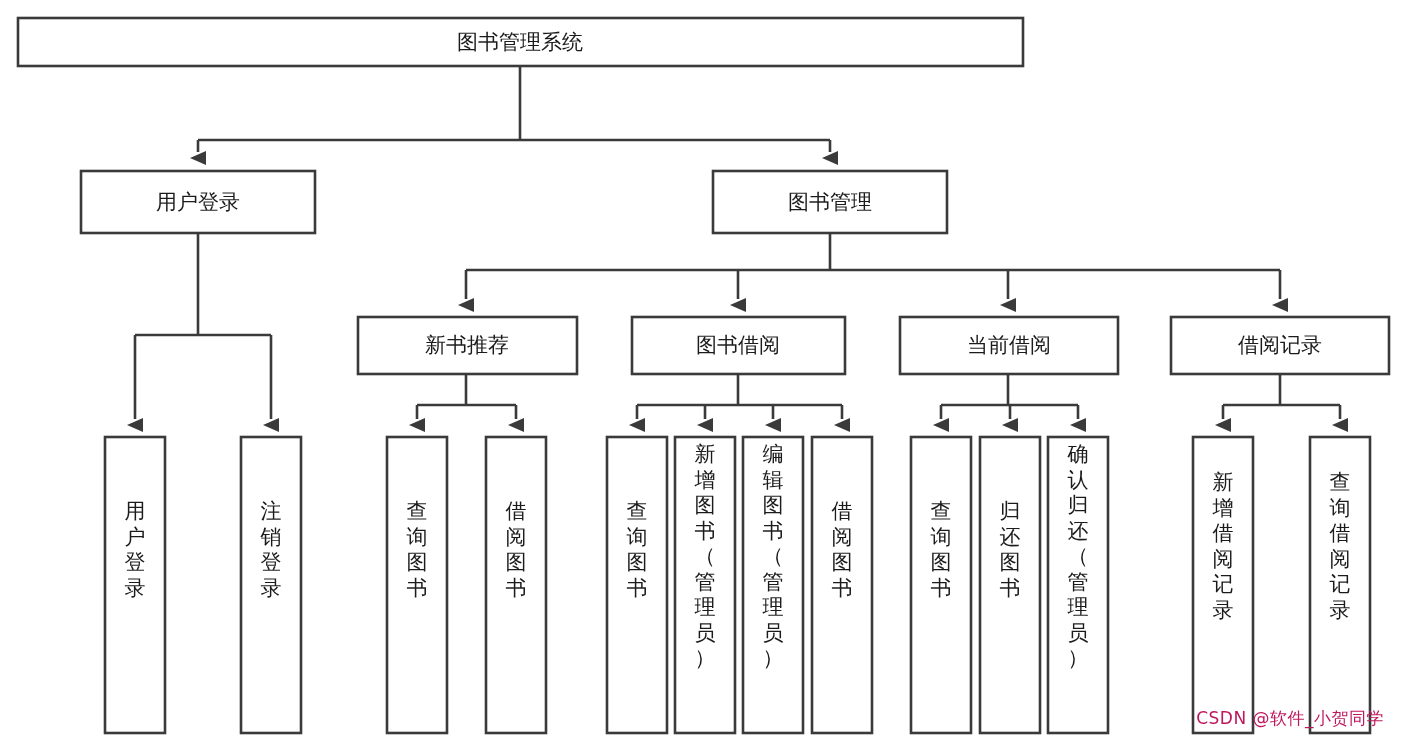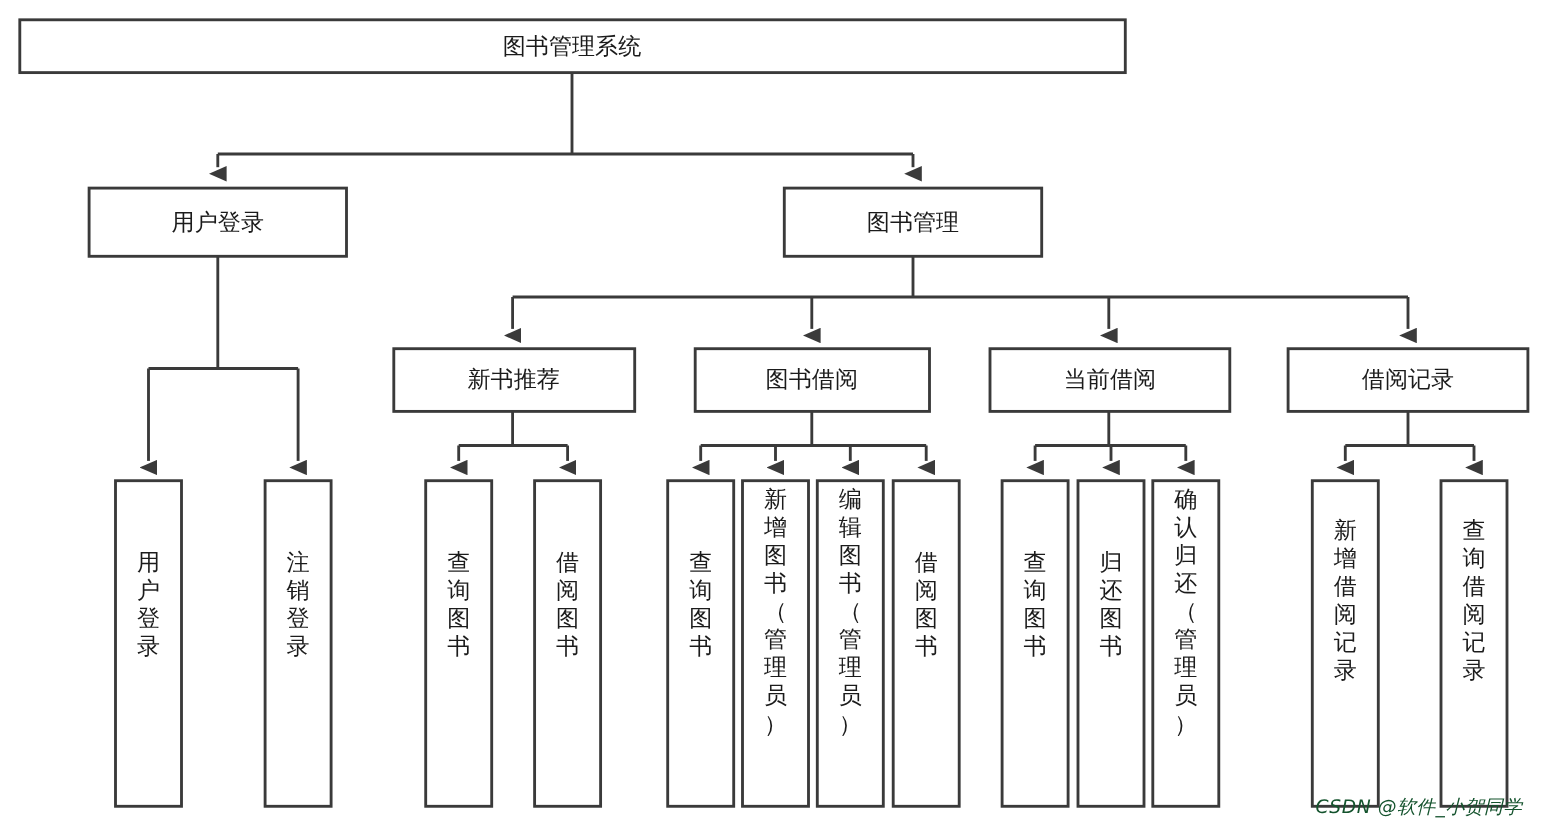--- a/index.html
+++ b/index.html
@@ -21,28 +21,27 @@
     dominant-baseline:middle;
   }
   .node-label-v{
     fill:#1b1b1b;
     font-family:"DejaVu Sans","Liberation Sans",sans-serif;
     font-size:21px;
     text-anchor:middle;
   }
   .watermark{
     position:absolute;
-    right:8px;bottom:2px;
+    right:8px;bottom:17px;
     font-family:"DejaVu Sans","Liberation Sans",sans-serif;
     font-size:17px;
-    color:#14532d;
+    color:#be185d;
     letter-spacing:.5px;
     white-space:nowrap;
     pointer-events:none;
-    font-style:italic;
   }
 </style>
 </head>
 <body>
 
 <div id="diagram-root">
 
   <svg id="tree" viewBox="0 0 1405 747" xmlns="http://www.w3.org/2000/svg">
 
     <defs>

